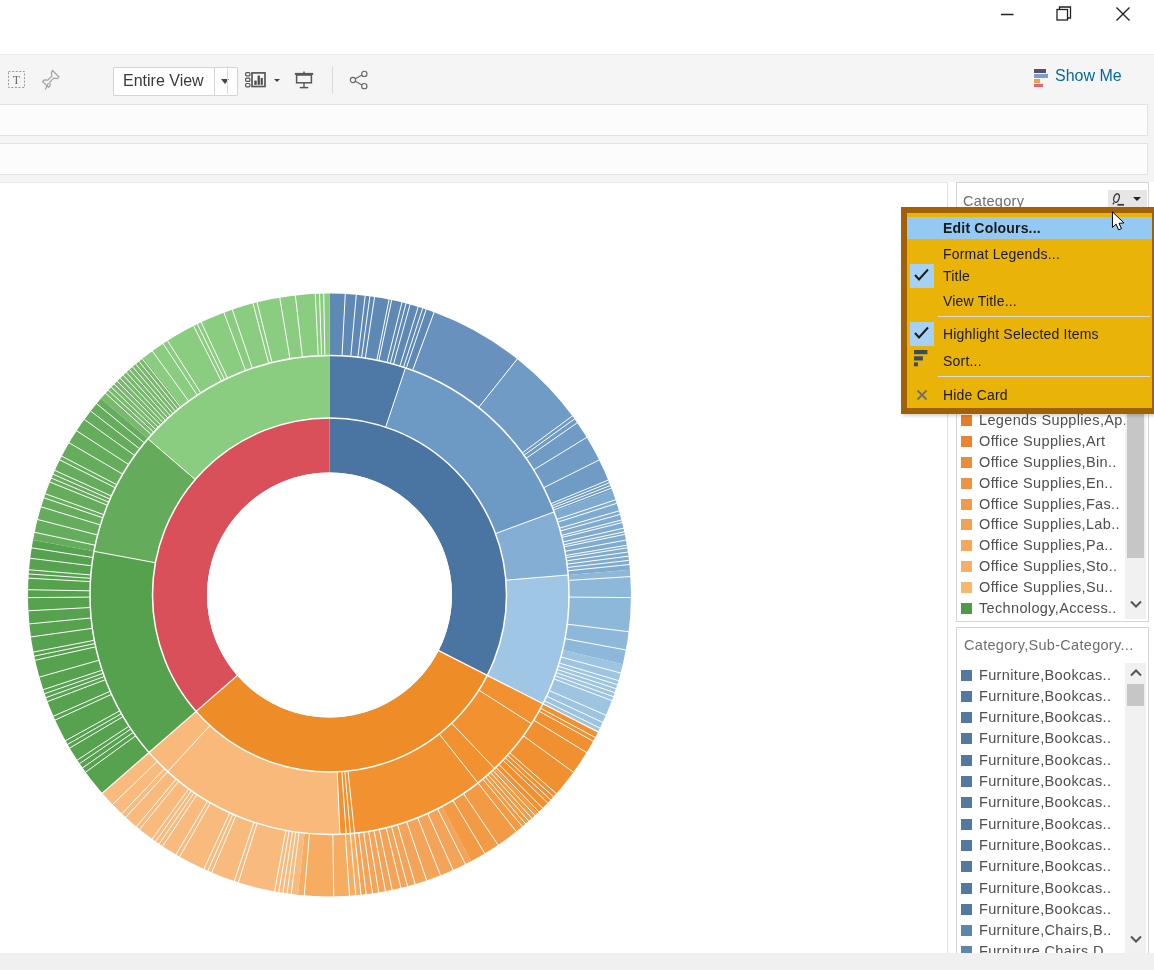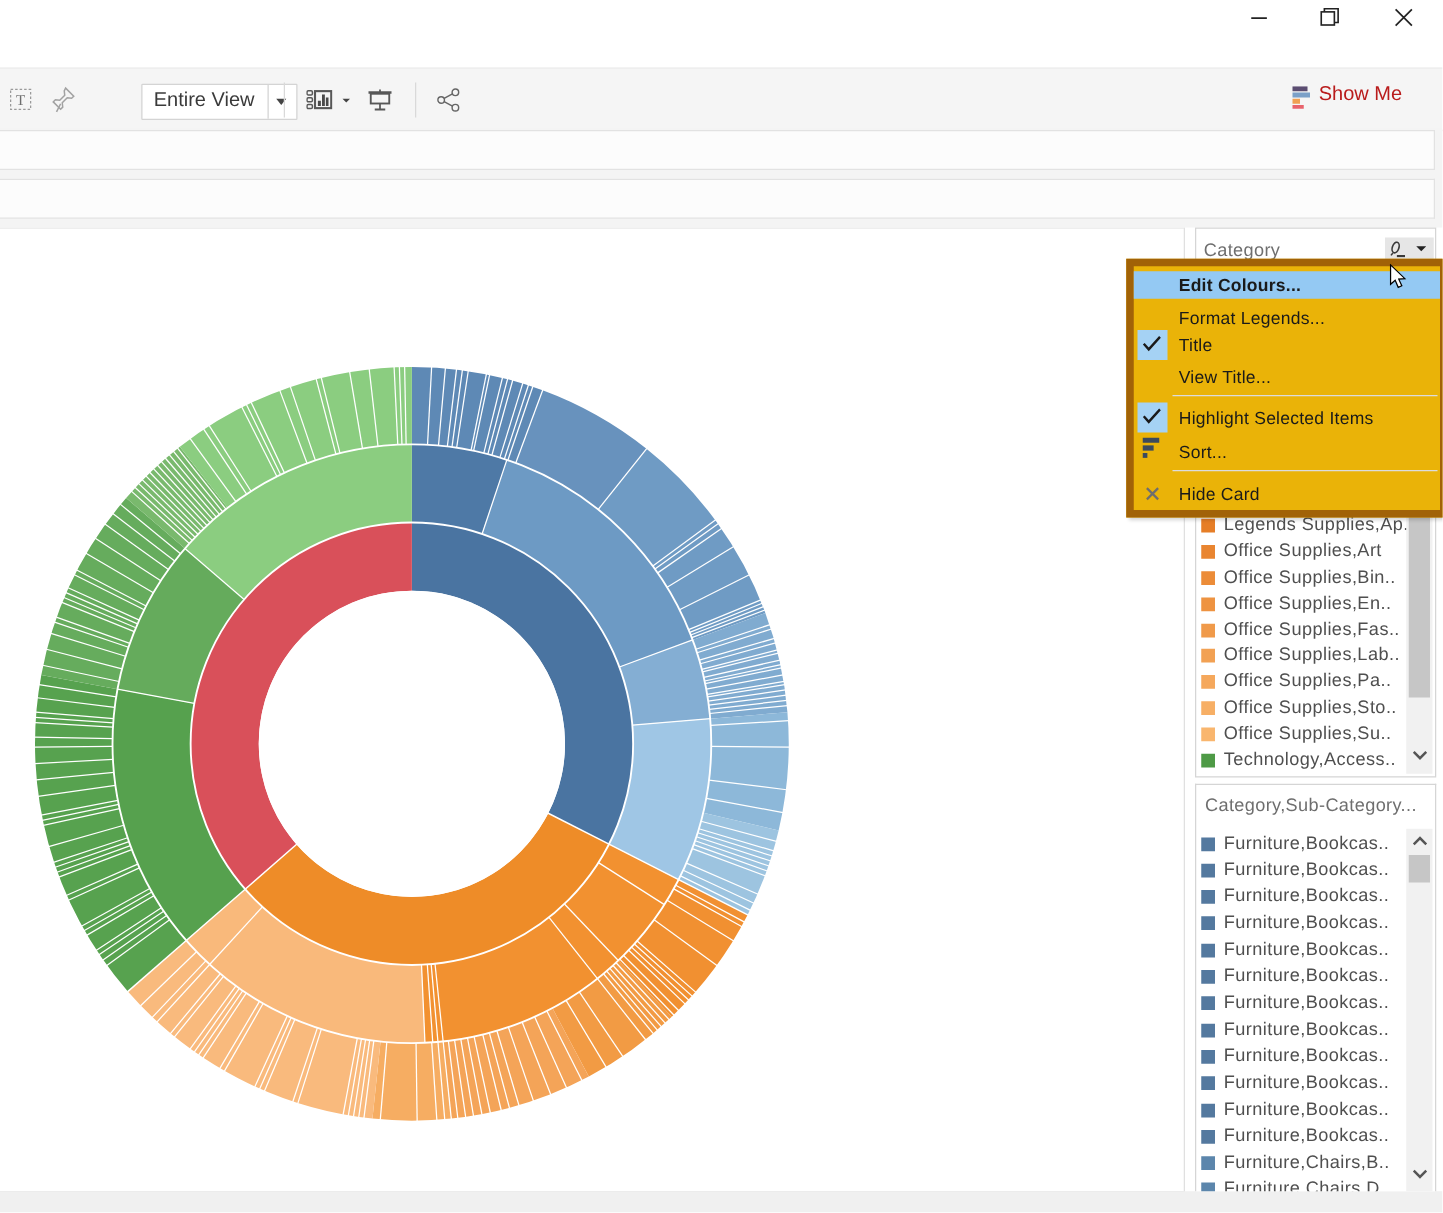--- a/index.html
+++ b/index.html
@@ -8,21 +8,21 @@
 .abs{position:absolute;}
 .toolbar{left:0;top:54px;width:1154px;height:49px;background:#f5f5f5;
   border-top:1px solid #ececec;border-bottom:1px solid #e2e2e2;}
 .shelf{left:0;width:1147px;background:#fcfcfc;border:1px solid #e2e2e2;border-left:none;}
 .vsep{position:absolute;top:11px;width:1px;height:28px;background:#d9d9d9;}
 .btn-ev{position:absolute;left:85px;top:12px;width:123px;height:27px;background:#fff;
   border:1px solid #d4d4d4;border-radius:1px;margin-left:28px;}
 .btn-ev .lbl{position:absolute;left:9px;top:4px;font-size:16px;color:#3a3a3a;}
 .btn-ev .dd{position:absolute;right:0;top:0;width:22px;height:27px;border-left:1px solid #d4d4d4;}
 .tri{width:0;height:0;border-left:4px solid transparent;border-right:4px solid transparent;border-top:5px solid #444;}
-.showme{position:absolute;left:1033px;top:11px;width:120px;height:28px;font-size:16px;color:#b91c1c;}
+.showme{position:absolute;left:1033px;top:11px;width:120px;height:28px;font-size:16px;color:#0369a1;}
 .pane{left:0;top:182px;width:947px;height:770px;background:#fff;border-top:1px solid #e9e9e9;border-right:1px solid #e0e0e0;border-bottom:1px solid #d8d8d8;}
 .bottombar{left:0;top:953px;width:1154px;height:17px;background:#f0f0f0;}
 .card{position:absolute;background:#fff;border:1px solid #d5d5d5;}
 .legrow{position:absolute;left:0;height:21px;width:100%;font-size:14.5px;letter-spacing:0.35px;color:#4f4f4f;white-space:nowrap;}
 .legrow .sw{position:absolute;left:4px;top:0px;width:11px;height:11px;}
 .legrow .tx{position:absolute;left:22px;top:-3px;}
 .sb-track{position:absolute;background:#f1f1f1;}
 .sb-thumb{position:absolute;background:#c6c6c6;}
 .chev{stroke:#555;stroke-width:2;fill:none;}
 .menu{position:absolute;left:901px;top:207px;width:245px;height:195px;background:#eab308;

